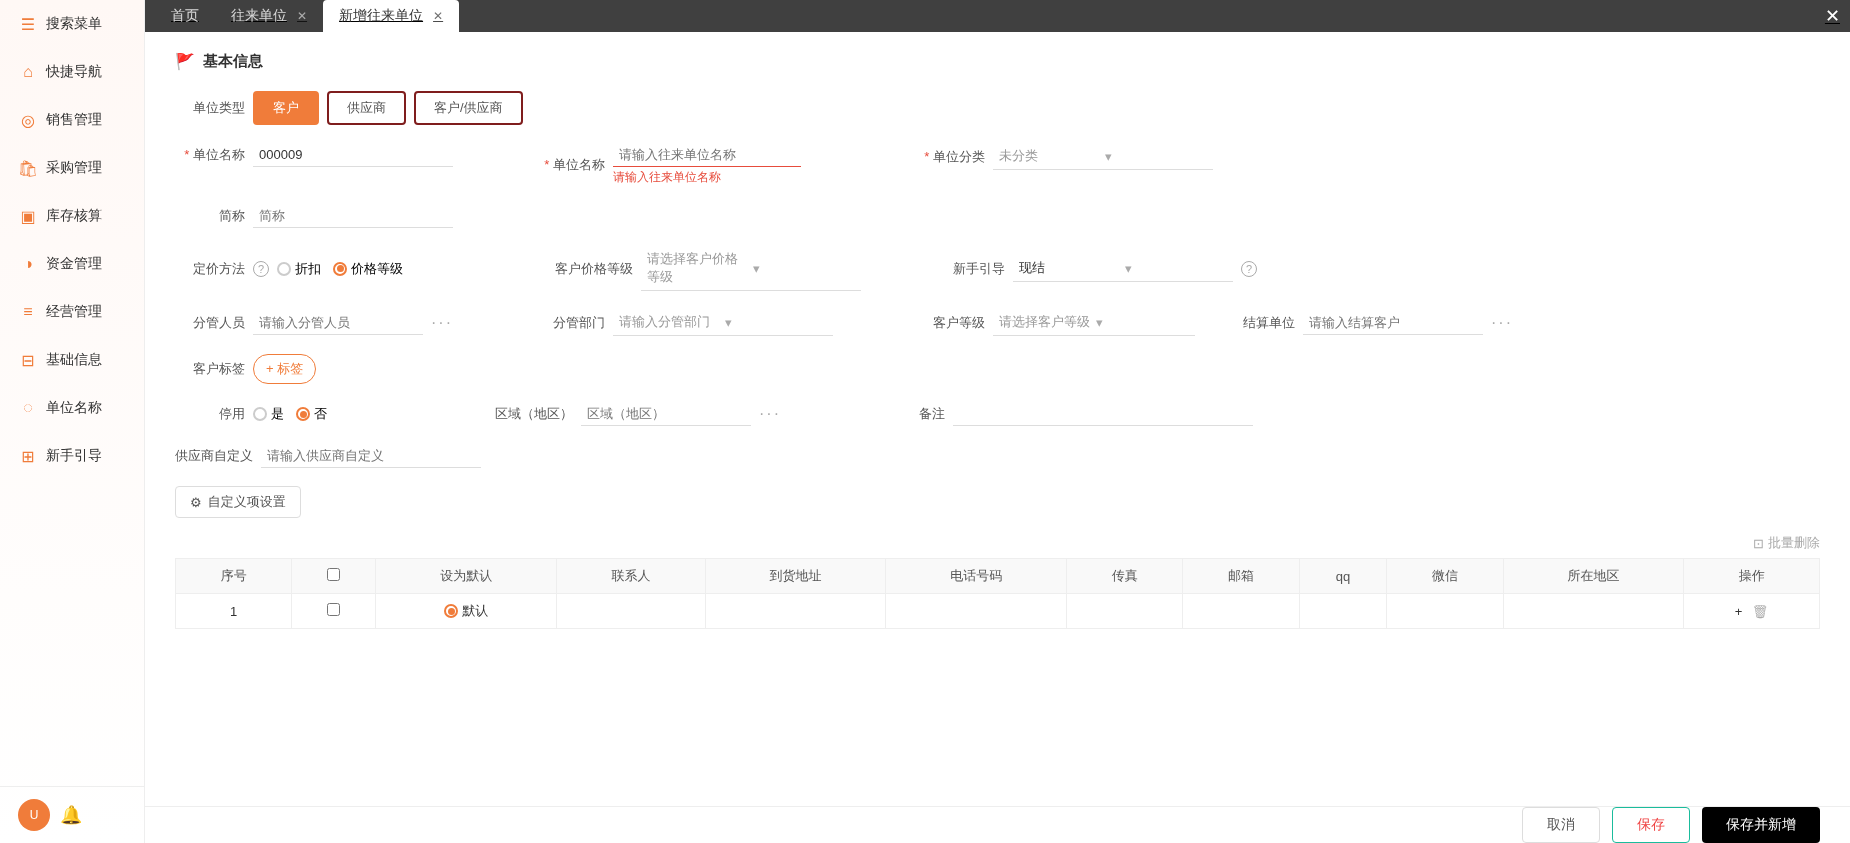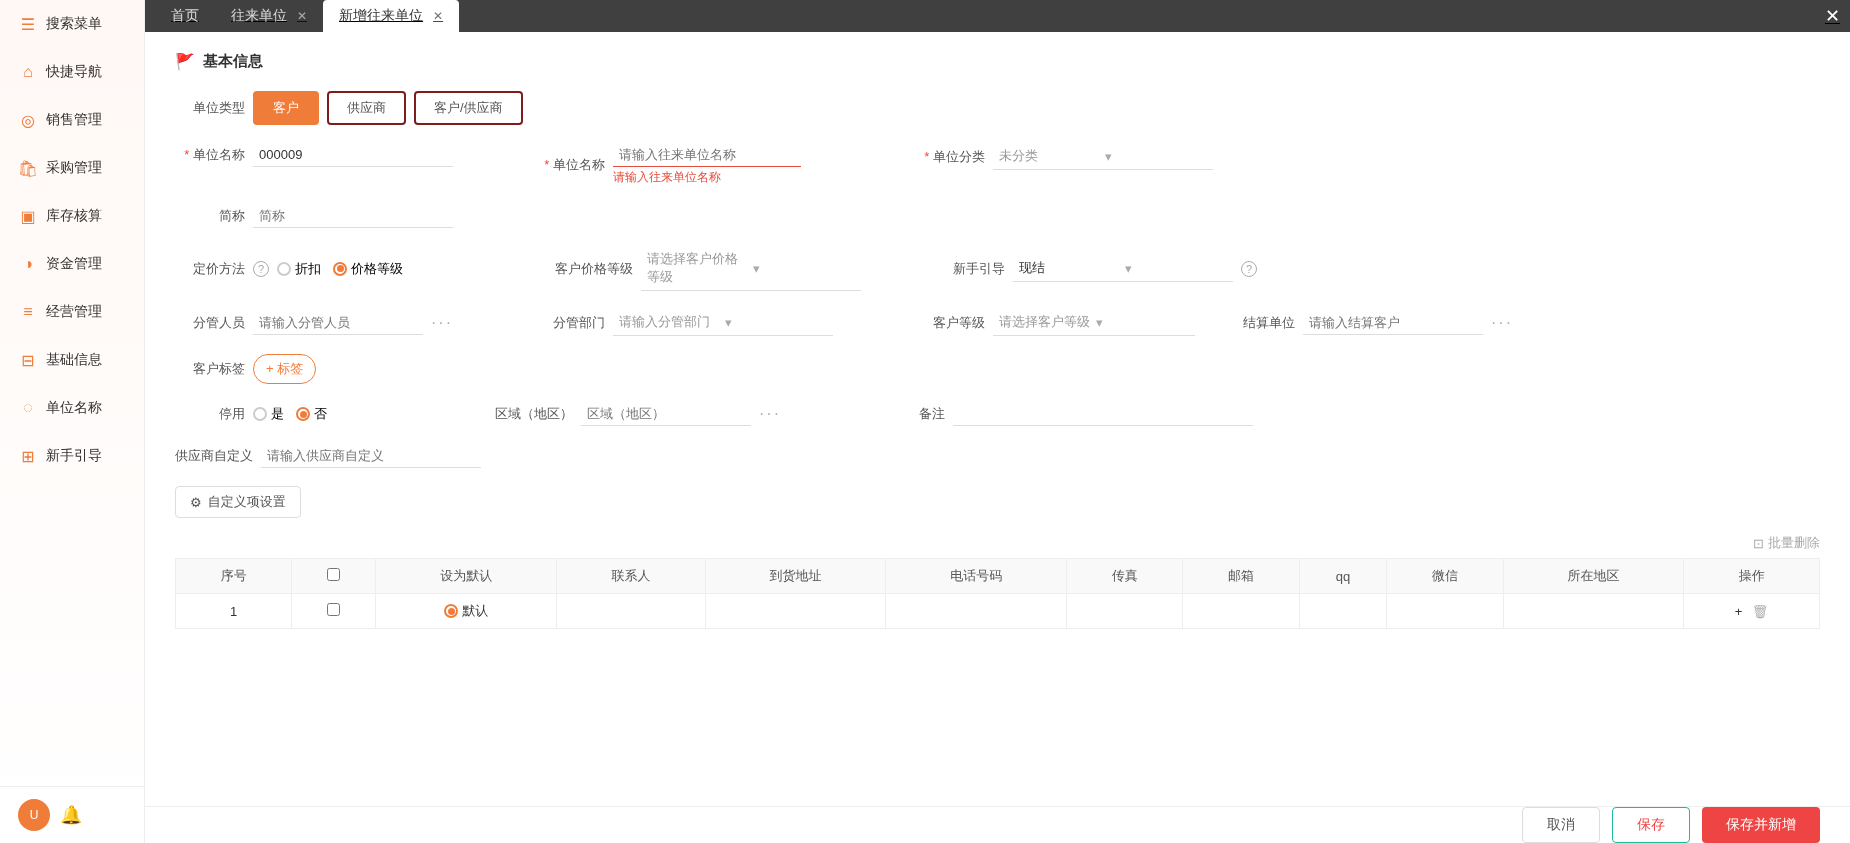--- a/index.html
+++ b/index.html
@@ -209,21 +209,21 @@
     }
     .btn {
       padding: 8px 24px;
       border-radius: 4px;
       cursor: pointer;
       font-size: 14px;
       border: none;
     }
     .btn-cancel { background: #fff; border: 1px solid #ddd; color: #555; }
     .btn-save { background: #fff; border: 1px solid #1abc9c; color: #ef4444; }
-    .btn-save-new { background: #ef4444; color: #fff; }
+    .btn-save-new { background: #000000; color: #fff; }
 
     
     .custom-btn {
       display: flex; align-items: center; gap: 6px;
       border: 1px solid #ddd; border-radius: 4px;
       padding: 6px 14px; cursor: pointer; font-size: 13px; color: #555;
       width: fit-content; margin-bottom: 16px;
     }
 
     

